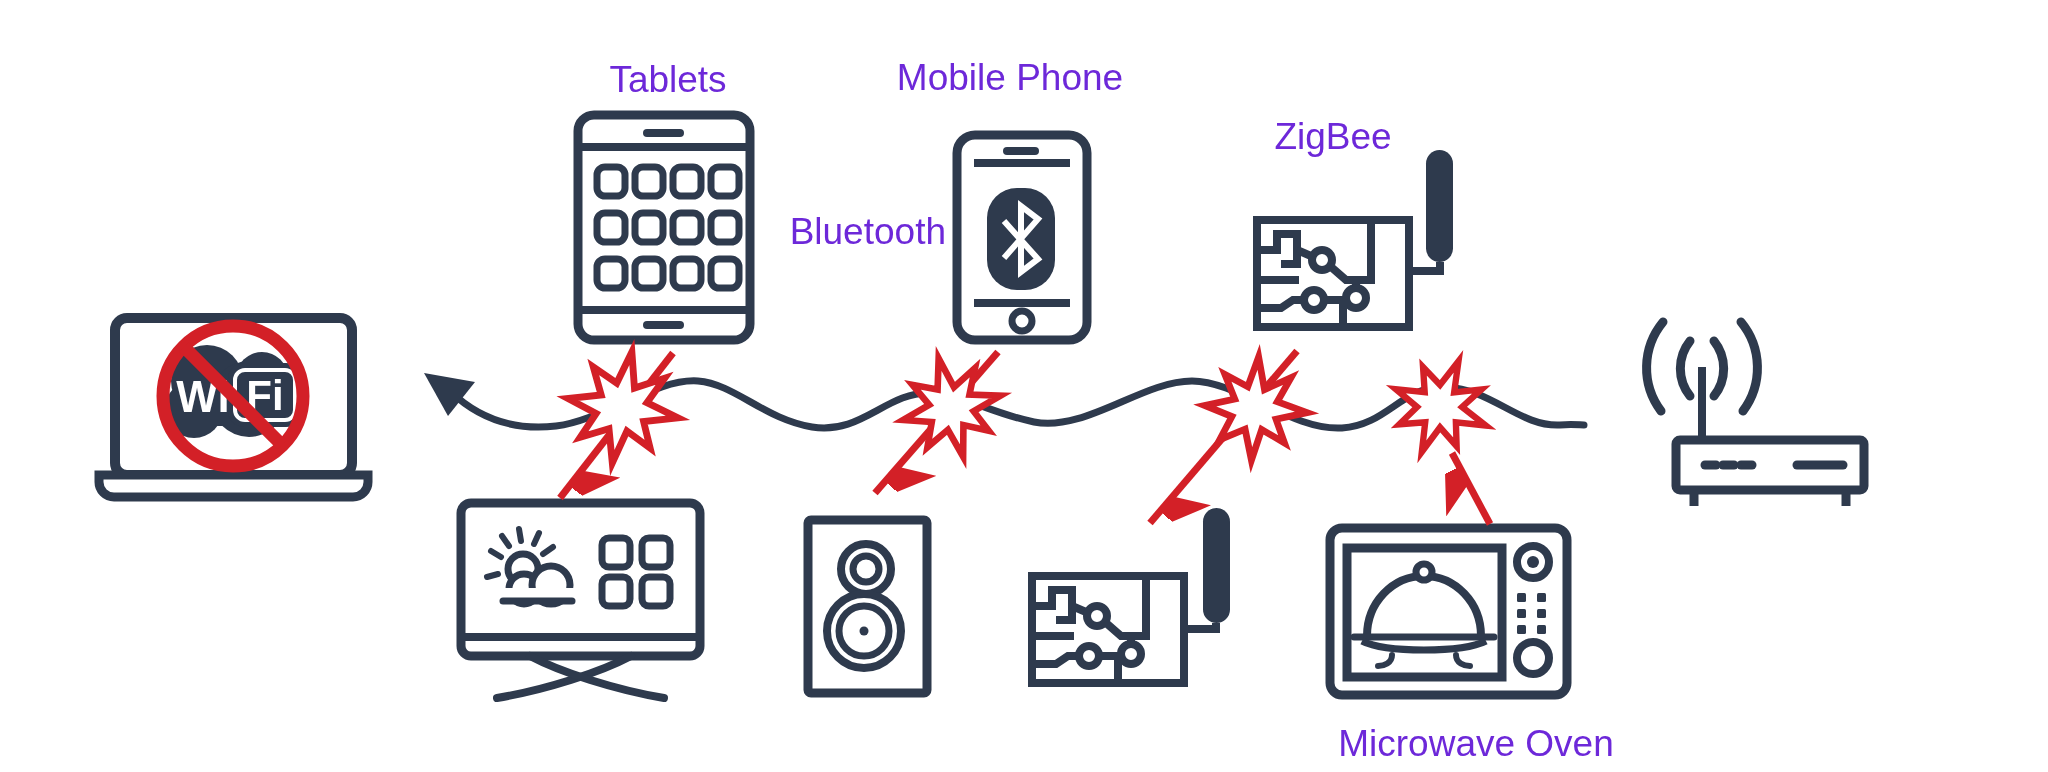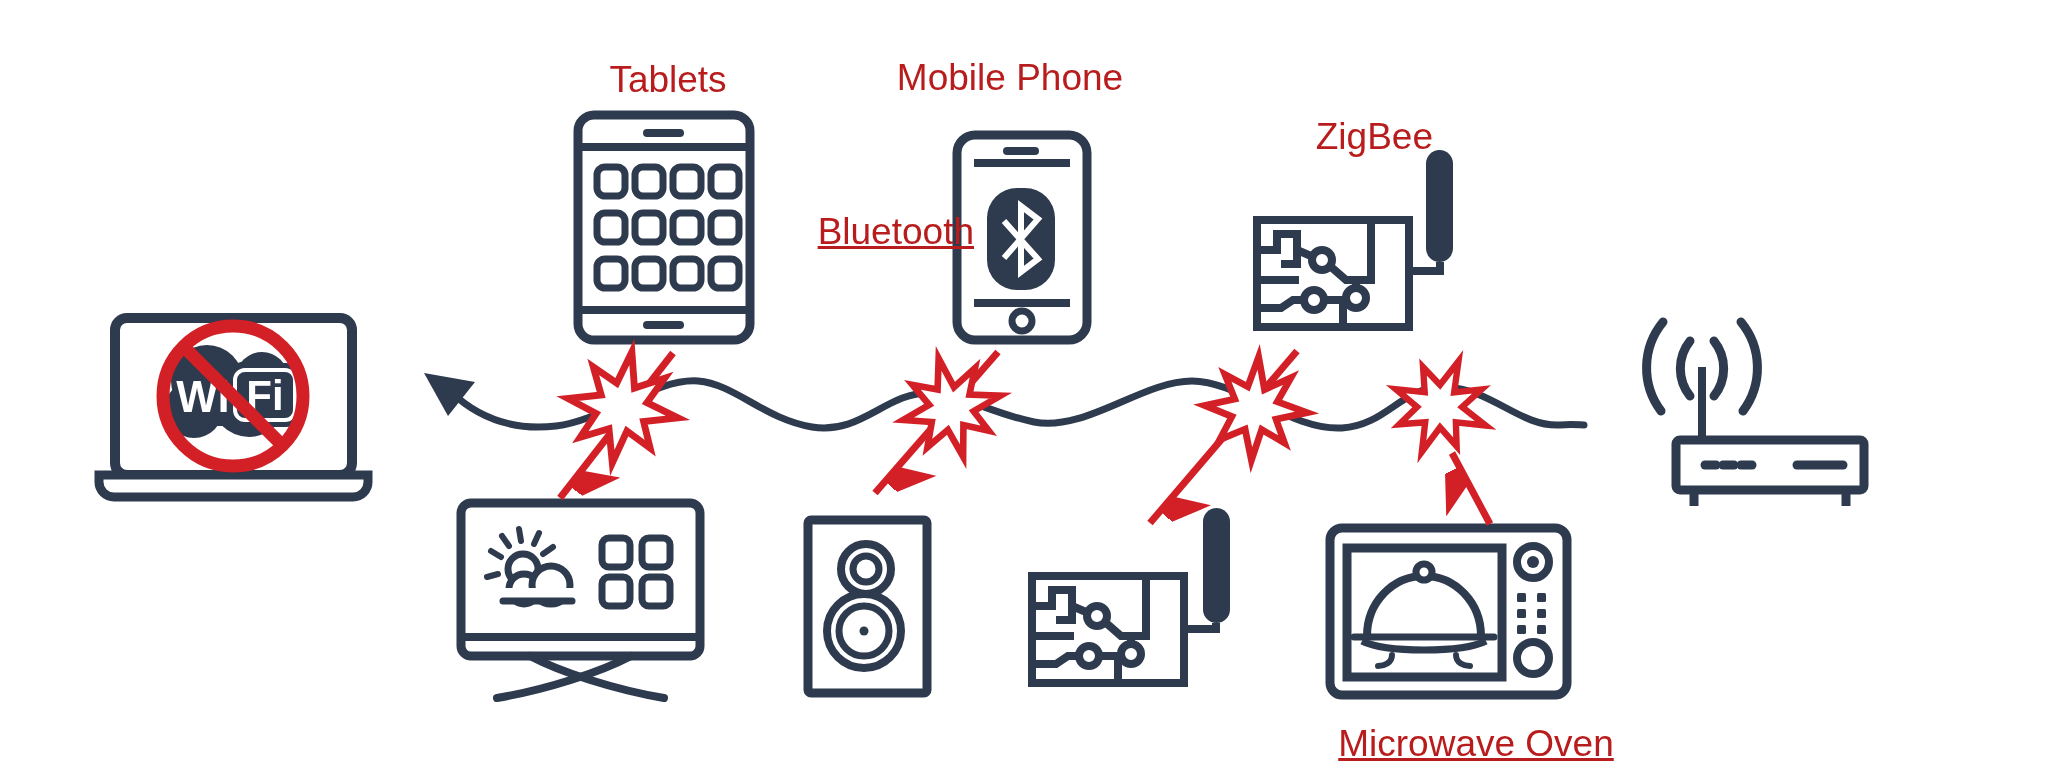--- a/index.html
+++ b/index.html
@@ -6,21 +6,21 @@
   .stage{
     position:relative;
     width:2048px;height:772px;
     background:#ffffff;
     font-family:"Liberation Sans", sans-serif;
     overflow:hidden;
   }
   .stage svg{position:absolute;left:0;top:0;}
   .lbl{
     position:absolute;
-    color:#b91c1c;
+    color:#6d28d9;
     font-size:37px;
     line-height:1.1;
     text-align:center;
     white-space:nowrap;
     user-select:none;
   }
   .lbl.right{text-align:right;}
   .logo-text{
     font-family:"Liberation Sans", sans-serif;
     font-weight:bold;
@@ -225,16 +225,16 @@
     <g fill="#ffffff" stroke="#d32027" stroke-linejoin="miter">
       <use href="#burst" transform="translate(622,408) rotate(10) scale(0.98)" stroke-width="7"></use>
       <use href="#burst" transform="translate(951,408) rotate(-14) scale(0.88)" stroke-width="7.5"></use>
       <use href="#burst" transform="translate(1255,409) rotate(4) scale(0.9)" stroke-width="7.5"></use>
       <use href="#burst" transform="translate(1440,407) rotate(22) scale(0.85)" stroke-width="7.5"></use>
     </g>
   </svg>
 
   <div class="lbl" style="left:578px;top:60px;width:180px;">Tablets</div>
   <div class="lbl" style="left:880px;top:58px;width:260px;">Mobile Phone</div>
-  <div class="lbl right" style="left:798px;top:212px;width:176px;text-decoration:underline;">Bluetooth</div>
-  <div class="lbl" style="left:1233px;top:117px;width:200px;text-align:right;">ZigBee</div>
-  <div class="lbl" style="left:1326px;top:724px;width:300px;text-decoration:underline;">Microwave Oven</div>
+  <div class="lbl right" style="left:770px;top:212px;width:176px;">Bluetooth</div>
+  <div class="lbl" style="left:1233px;top:117px;width:200px;">ZigBee</div>
+  <div class="lbl" style="left:1326px;top:724px;width:300px;">Microwave Oven</div>
 </div>
 
 </body></html>

